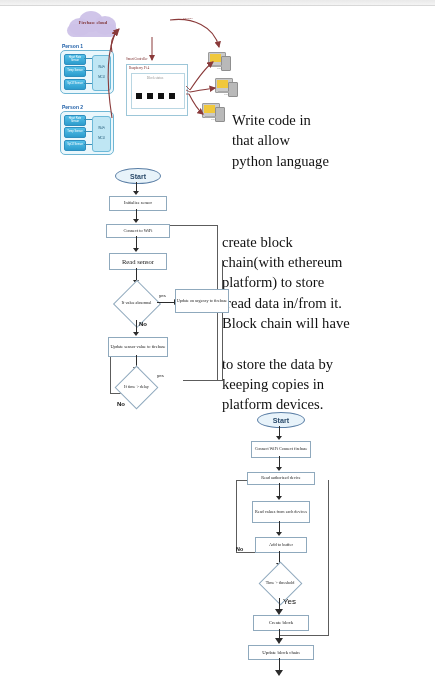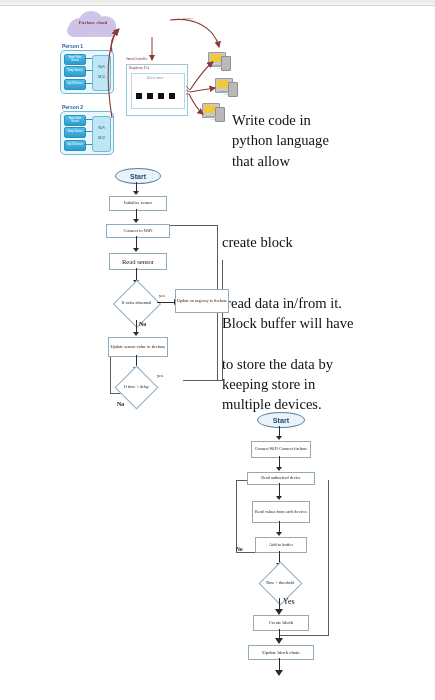--- a/index.html
+++ b/index.html
@@ -85,21 +85,21 @@
            display:flex;align-items:center;justify-content:center;text-align:center;
            font-family:"Liberation Serif",serif;line-height:1.05;color:#1a1a1a;}
   .ln{position:absolute;background:#2b2b2b;}
   .lnv{width:1.3px;}
   .lnh{height:1.3px;}
   .ln2{background:#5c5c5c;}
   .ah{position:absolute;width:0;height:0;border-left:3px solid transparent;
       border-right:3px solid transparent;border-top:4.5px solid #2b2b2b;}
   .ahl{position:absolute;width:0;height:0;border-top:3px solid transparent;
        border-bottom:3px solid transparent;border-left:4.5px solid #2b2b2b;}
-  .flbl{position:absolute;font-family:Liberation Serif, serif;color:#111;}
+  .flbl{position:absolute;font-family:Liberation Sans, sans-serif;color:#111;}
 </style>
 </head>
 <body>
 
 <div class="page">
 
   <div class="topbar"></div>
 
   <div class="arch"></div>
 
@@ -187,34 +187,34 @@
     <path d="M190,90 C198,78 205,68 213,62" stroke="#8a3a3a" stroke-width="1.1" fill="none" marker-end="url(#ar)"></path>
     <path d="M190,92 C200,90 208,89 215,88" stroke="#8a3a3a" stroke-width="1.1" fill="none" marker-end="url(#ar)"></path>
     <path d="M189,94 C194,104 198,110 203,114" stroke="#8a3a3a" stroke-width="1.1" fill="none" marker-end="url(#ar)"></path>
     <path d="M186,86 L190,90" stroke="#8a3a3a" stroke-width=".8" fill="none"></path>
     <path d="M186,90 L190,92" stroke="#8a3a3a" stroke-width=".8" fill="none"></path>
     <path d="M186,94 L189,94" stroke="#8a3a3a" stroke-width=".8" fill="none"></path>
   </svg>
 
   <div class="para">
     <span class="ind">Write code in</span>
+    <span class="ind">that allow</span>
     <span class="ind">python language</span>
-    <span class="ind">that allow</span>
     <br>
     <br>
     <br>
     <span>create block</span><br>
-    <br>
-    <br>
+    <span>chain(with ethereum</span><br>
+    <span>platform) to store</span><br>
     <span>/read data in/from it.</span><br>
-    <span>Block buffer will have</span><br>
+    <span>Block chain will have</span><br>
     <br>
     <span>to store the data by</span><br>
-    <span>keeping store in</span><br>
-    <span>multiple devices.</span>
+    <span>keeping copies in</span><br>
+    <span>platform devices.</span>
   </div>
 
   <div class="fc" style="left:95px;top:165px;width:135px;height:230px;">
 
     <div class="ln lnv ln2" style="left:122px;top:60px;height:155px;"></div>
     <div class="ln lnh ln2" style="left:40px;top:60px;width:83px;"></div>
     <div class="ln lnv ln2" style="left:127px;top:95px;height:120px;"></div>
     <div class="ln lnh ln2" style="left:88px;top:215px;width:40px;"></div>
     <div class="ln lnv ln2" style="left:15px;top:190px;height:38px;"></div>
     <div class="ln lnh ln2" style="left:15px;top:190px;width:26px;"></div>

